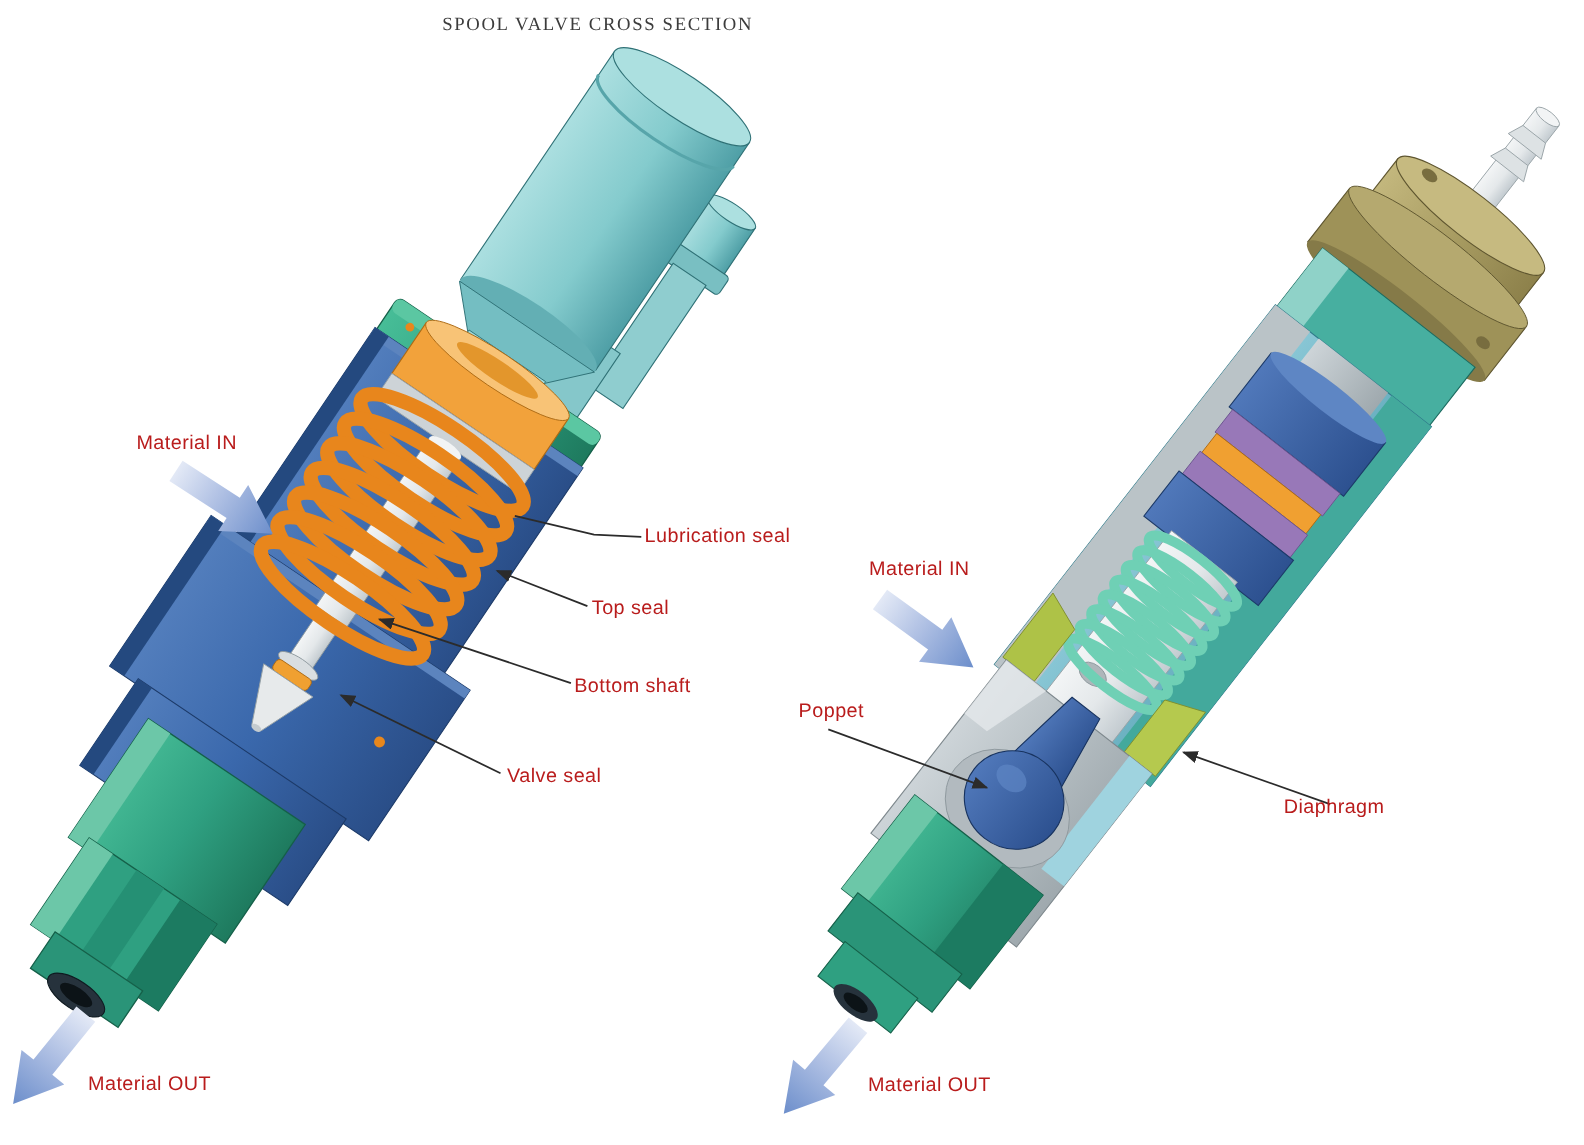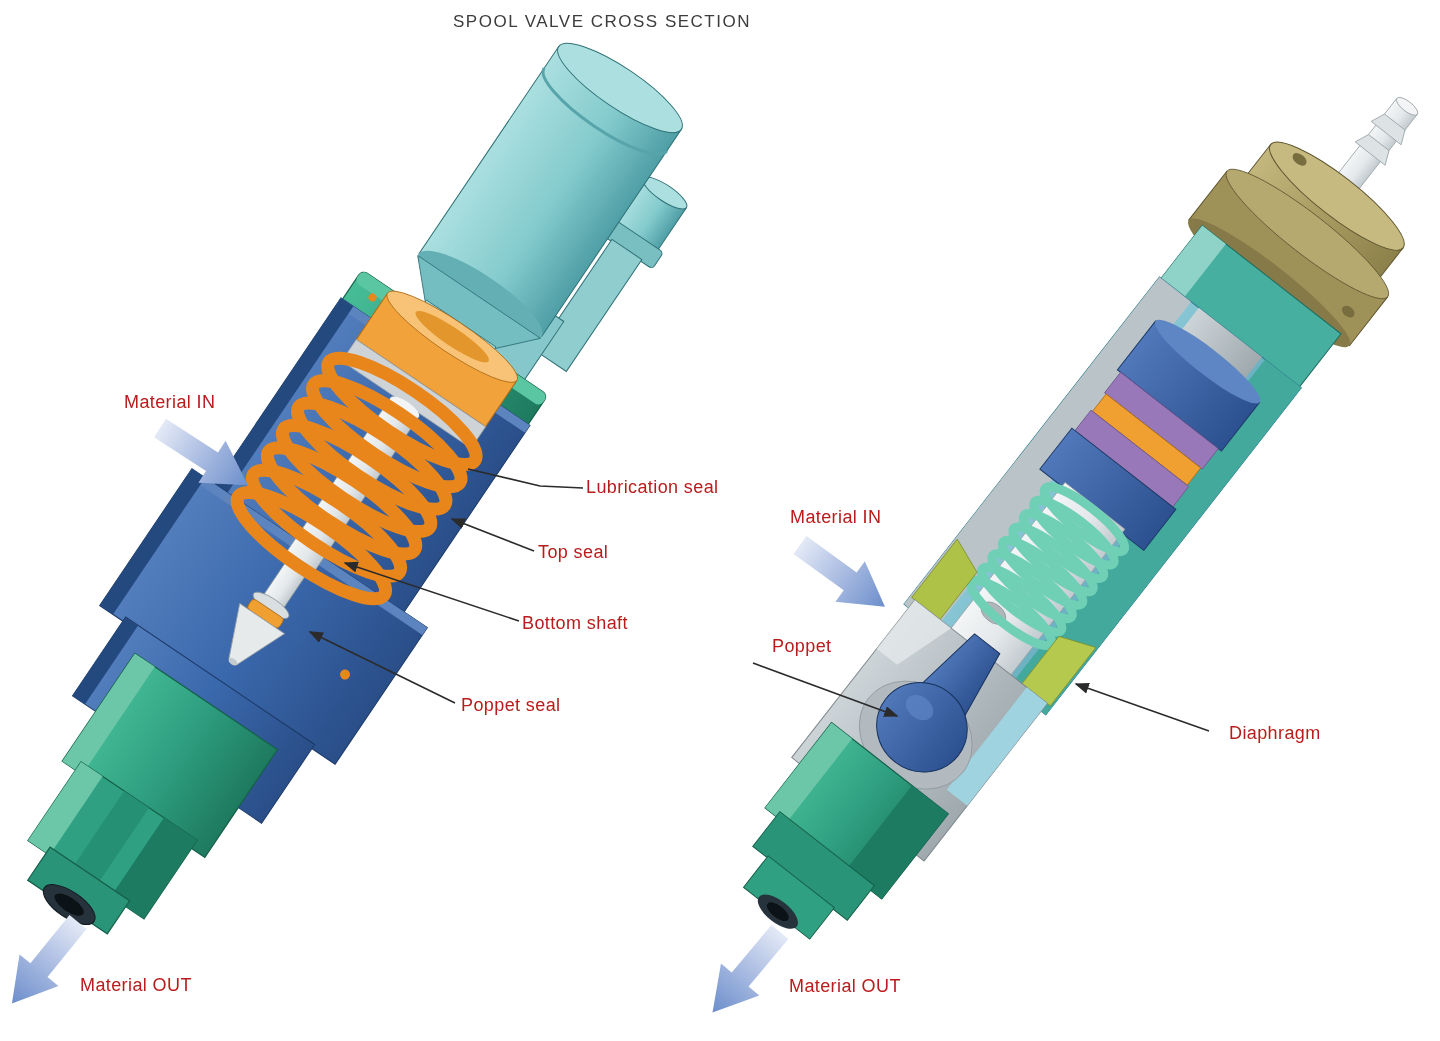--- a/index.html
+++ b/index.html
@@ -2,22 +2,22 @@
 <html><head>
 <meta charset="utf-8">
 <style>
   html,body{margin:0;padding:0;background:#ffffff;}
   #canvas{
     position:relative;width:1440px;height:1041px;overflow:hidden;
     background:#ffffff;font-family:"Liberation Sans",sans-serif;
   }
   #art{position:absolute;left:0;top:0;}
   .title{
-    position:absolute;width:400px;text-align:center;
-    font-size:17px;letter-spacing:1.5px;color:#3c3c3c;white-space:nowrap;
+    position:absolute;width:400px;text-align:left;
+    font-size:17px;letter-spacing:1.5px;color:#3c3c3c;white-space:nowrap;font-family:Liberation Serif, serif;
   }
   .lbl{
     position:absolute;font-size:18px;letter-spacing:.4px;color:#b91c1c;white-space:nowrap;
   }
 </style>
 </head>
 <body>
 
 <div id="canvas">
 
@@ -240,20 +240,20 @@
       <line x1="1209" y1="731" x2="1076" y2="684" marker-end="url(#leadArrow)"></line>
     </g>
   </svg>
 
   <div class="title" style="left:402px;top:12px">SPOOL VALVE CROSS SECTION</div>
 
   <div class="lbl" style="left:124px;top:392px">Material IN</div>
   <div class="lbl" style="left:586px;top:477px">Lubrication seal</div>
   <div class="lbl" style="left:538px;top:542px">Top seal</div>
   <div class="lbl" style="left:522px;top:613px">Bottom shaft</div>
-  <div class="lbl" style="left:461px;top:695px">Poppet seal</div>
+  <div class="lbl" style="left:461px;top:695px">Valve seal</div>
   <div class="lbl" style="left:80px;top:975px">Material OUT</div>
 
   <div class="lbl" style="left:790px;top:507px">Material IN</div>
-  <div class="lbl" style="left:772px;top:636px">Poppet</div>
-  <div class="lbl" style="left:1229px;top:723px">Diaphragm</div>
+  <div class="lbl" style="left:726px;top:636px">Poppet</div>
+  <div class="lbl" style="left:1167px;top:723px">Diaphragm</div>
   <div class="lbl" style="left:789px;top:976px">Material OUT</div>
 </div>
 
 </body></html>

